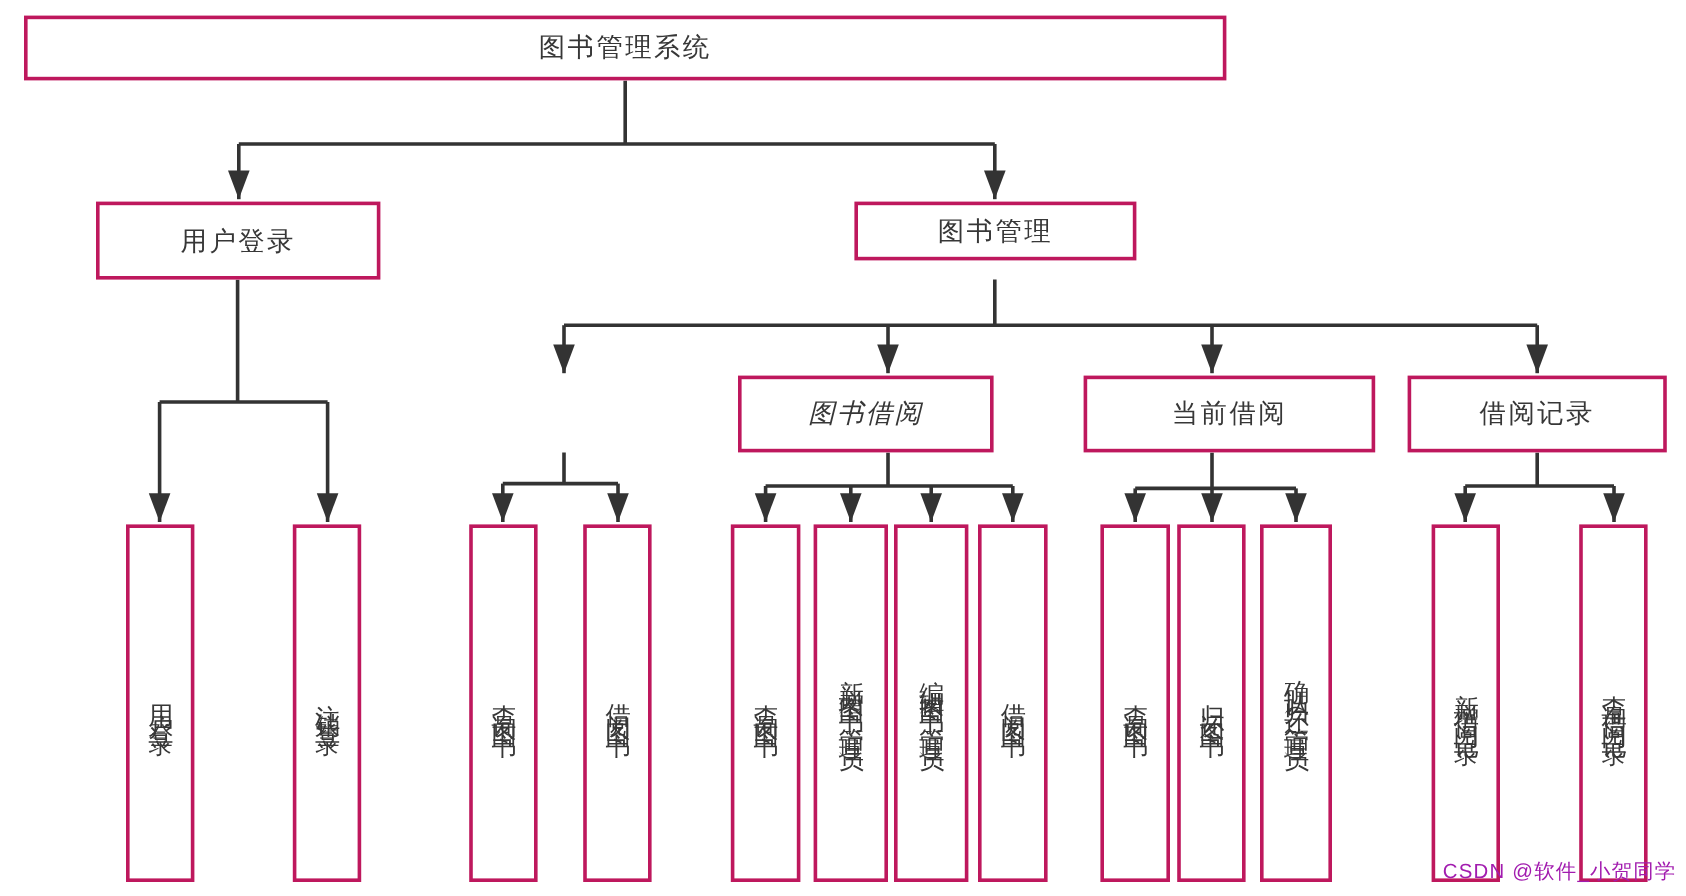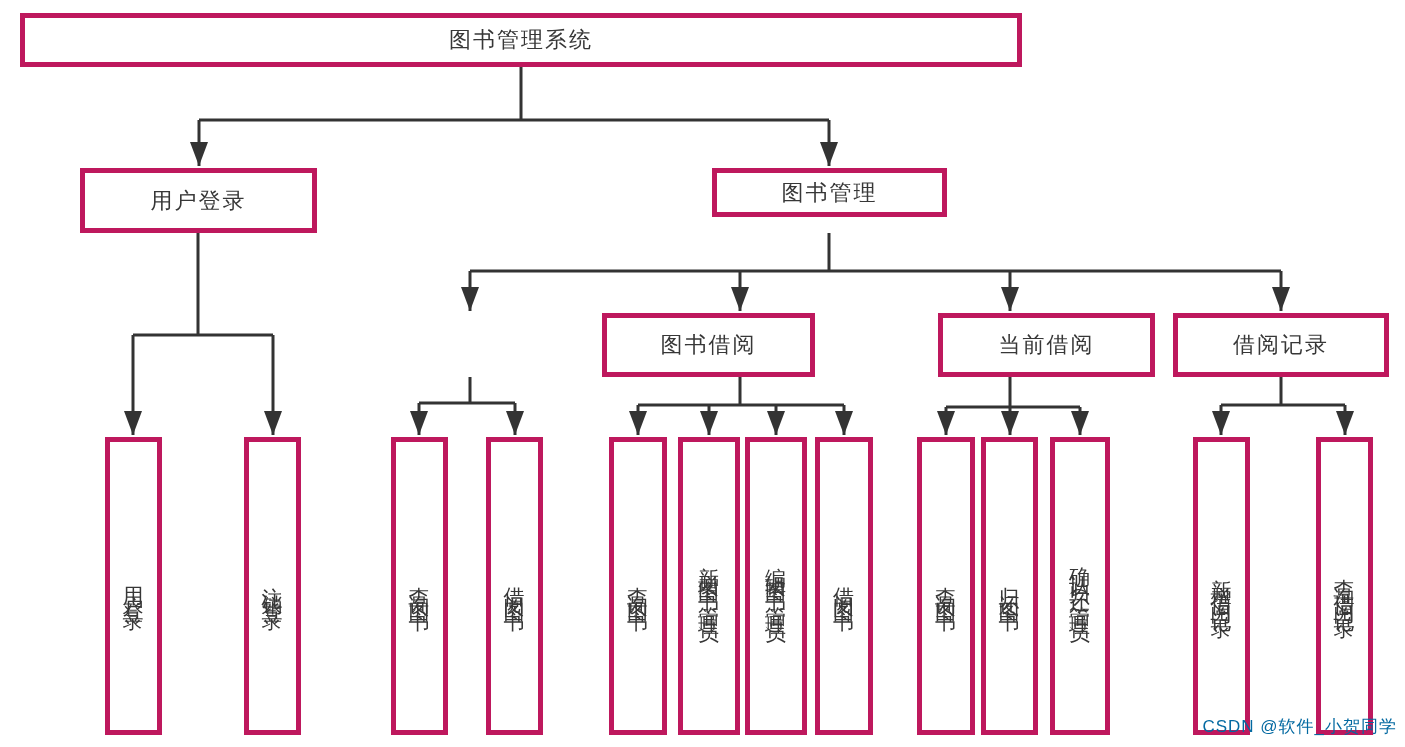--- a/index.html
+++ b/index.html
@@ -8,40 +8,40 @@
     position:relative;
     width:1405px;height:747px;
     background:#ffffff;
     font-family:"Liberation Sans", sans-serif;
     overflow:hidden;
   }
   .connectors{position:absolute;left:0;top:0;width:1405px;height:747px;}
   .box{
     position:absolute;
     box-sizing:border-box;
-    border:5px solid #be185d;
+    border:3px solid #be185d;
     background:#ffffff;
     display:flex;align-items:center;justify-content:center;
     color:#373737;
     font-size:22px;
     letter-spacing:2px;
     text-align:left;
   }
   .vbox{font-size:21px;letter-spacing:0;}
   .vbox .vtext{
     writing-mode:vertical-rl;
     text-orientation:mixed;
     letter-spacing:8px;
     line-height:1;
     white-space:nowrap;
   }
   .watermark{
     position:absolute;
     right:8px;bottom:9px;
-    color:#0369a1;
+    color:#a21caf;
     font-size:17px;
     letter-spacing:1px;
     white-space:nowrap;
   }
 </style>
 </head>
 <body>
 
 <div class="canvas">
 
@@ -98,22 +98,22 @@
       <line x1="1221" y1="405" x2="1221" y2="435" marker-end="url(#ah)"></line>
       <line x1="1345" y1="405" x2="1345" y2="435" marker-end="url(#ah)"></line>
     </g>
   </svg>
 
   <div class="box" style="left:20px;top:13px;width:1002px;height:54px;">图书管理系统</div>
 
   <div class="box" style="left:80px;top:168px;width:237px;height:65px;">用户登录</div>
   <div class="box" style="left:712px;top:168px;width:235px;height:49px;">图书管理</div>
 
-  <div class="box" style="left:602px;top:313px;width:213px;height:64px;">图书借阅</div>
-  <div class="box" style="left:903px;top:313px;width:217px;height:64px;margin-left:35px;">当前借阅</div>
+  <div class="box" style="left:615px;top:313px;width:213px;height:64px;font-style:italic;">图书借阅</div>
+  <div class="box" style="left:903px;top:313px;width:243px;height:64px;">当前借阅</div>
   <div class="box" style="left:1173px;top:313px;width:216px;height:64px;">借阅记录</div>
 
   <div class="box vbox" style="left:105px;top:437px;width:57px;height:298px;">
     <span class="vtext">用户登录</span>
   </div>
   <div class="box vbox" style="left:244px;top:437px;width:57px;height:298px;">
     <span class="vtext">注销登录</span>
   </div>
 
   <div class="box vbox" style="left:391px;top:437px;width:57px;height:298px;">

